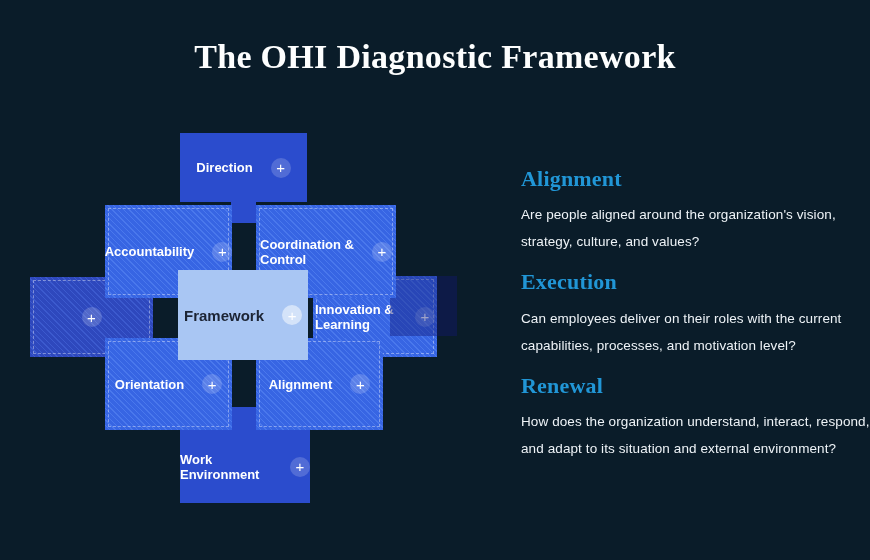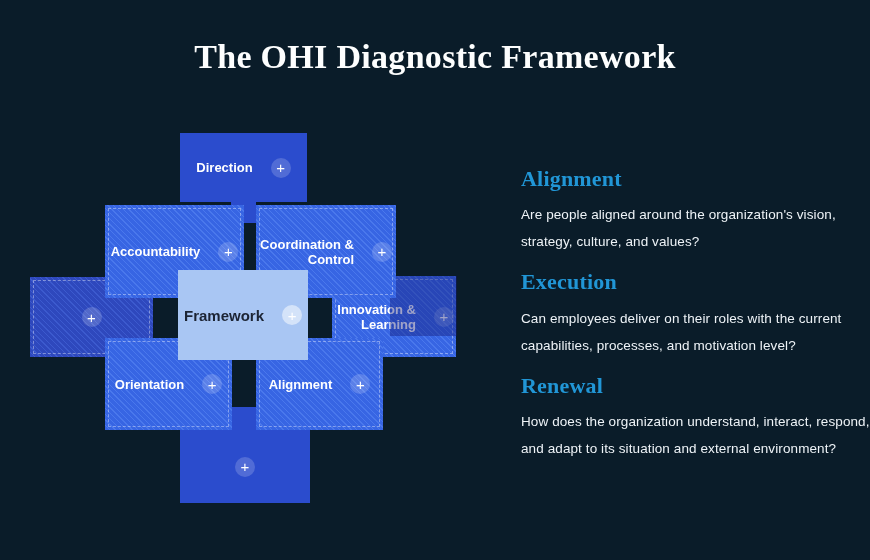--- a/index.html
+++ b/index.html
@@ -15,21 +15,21 @@
   .header { position:absolute; top:38px; left:0; width:870px; text-align:center; }
   .title {
     font-family:"Liberation Serif","DejaVu Serif",serif;
     font-weight:700; font-size:34px; color:#fdfefe; letter-spacing:.3px;
   }
   .subtitle { margin-top:9px; font-size:12.5px; color:#c9d3db; letter-spacing:.2px; }
 
   
   .box {
     position:absolute; display:flex; align-items:center; justify-content:center;
-    gap:18px; color:#fff; font-size:13px; font-weight:600; text-align:right;
+    gap:18px; color:#fff; font-size:13px; font-weight:600; text-align:left;
     cursor:pointer;
   }
   .solid { background:#2b4ccd; }
   .hatch {
     background:repeating-linear-gradient(45deg,#3765e3 0,#3765e3 3px,#4a78ec 3px,#4a78ec 4px);
   }
   .hatch-dark {
     background:repeating-linear-gradient(45deg,#2e48bd 0,#2e48bd 3px,#3c5ace 3px,#3c5ace 4px);
   }
   .hatch::after, .hatch-dark::after {
@@ -43,25 +43,25 @@
     background:rgba(255,255,255,.18); color:#fff;
     display:flex; align-items:center; justify-content:center;
     font-size:15px; font-weight:400; line-height:1;
   }
   .light .plus { background:rgba(255,255,255,.5); }
 
   .lbl { display:inline-block; }
   .nw { white-space:nowrap; }
 
   .b-direction      { left:180px; top:133px; width:127px; height:69px; z-index:4; }
-  .b-accountability { left:105px; top:205px; width:139px; height:93px; z-index:3; }
+  .b-accountability { left:105px; top:205px; width:127px; height:93px; z-index:3; }
   .b-coordination   { left:256px; top:205px; width:140px; height:93px; z-index:3; }
   .b-external       { left:30px;  top:277px; width:123px; height:80px; z-index:1; }
   .b-leadership     { left:178px; top:270px; width:130px; height:90px; z-index:5; }
-  .b-innovation     { left:332px; top:276px; width:124px; height:81px; z-index:1; }
+  .b-innovation     { left:313px; top:276px; width:124px; height:81px; z-index:1; }
   .b-capabilities   { left:105px; top:338px; width:127px; height:92px; z-index:3; }
   .b-motivation     { left:256px; top:338px; width:127px; height:92px; z-index:3; }
   .b-workenv        { left:180px; top:430px; width:130px; height:73px; z-index:4; }
 
   .w-coordination .lbl { width:94px; }
   .w-external .lbl     { width:78px; }
   .w-innovation .lbl   { width:82px; }
   .w-workenv .lbl      { width:92px; }
 
   .overlay-il {
@@ -130,20 +130,21 @@
       <span class="lbl nw">Orientation</span>
       <span class="plus">+</span>
     </div>
 
     <div class="box hatch b-motivation">
       <span class="lbl nw">Alignment</span>
       <span class="plus">+</span>
     </div>
 
     <div class="box solid b-workenv w-workenv">
+      <span class="lbl">Work Environment</span>
       <span class="plus">+</span>
     </div>
 
   </div>
 
   <div class="info">
     <section>
       <h3>Alignment</h3>
       <p>Are people aligned around the organization's vision, strategy, culture, and values?</p>
     </section>

